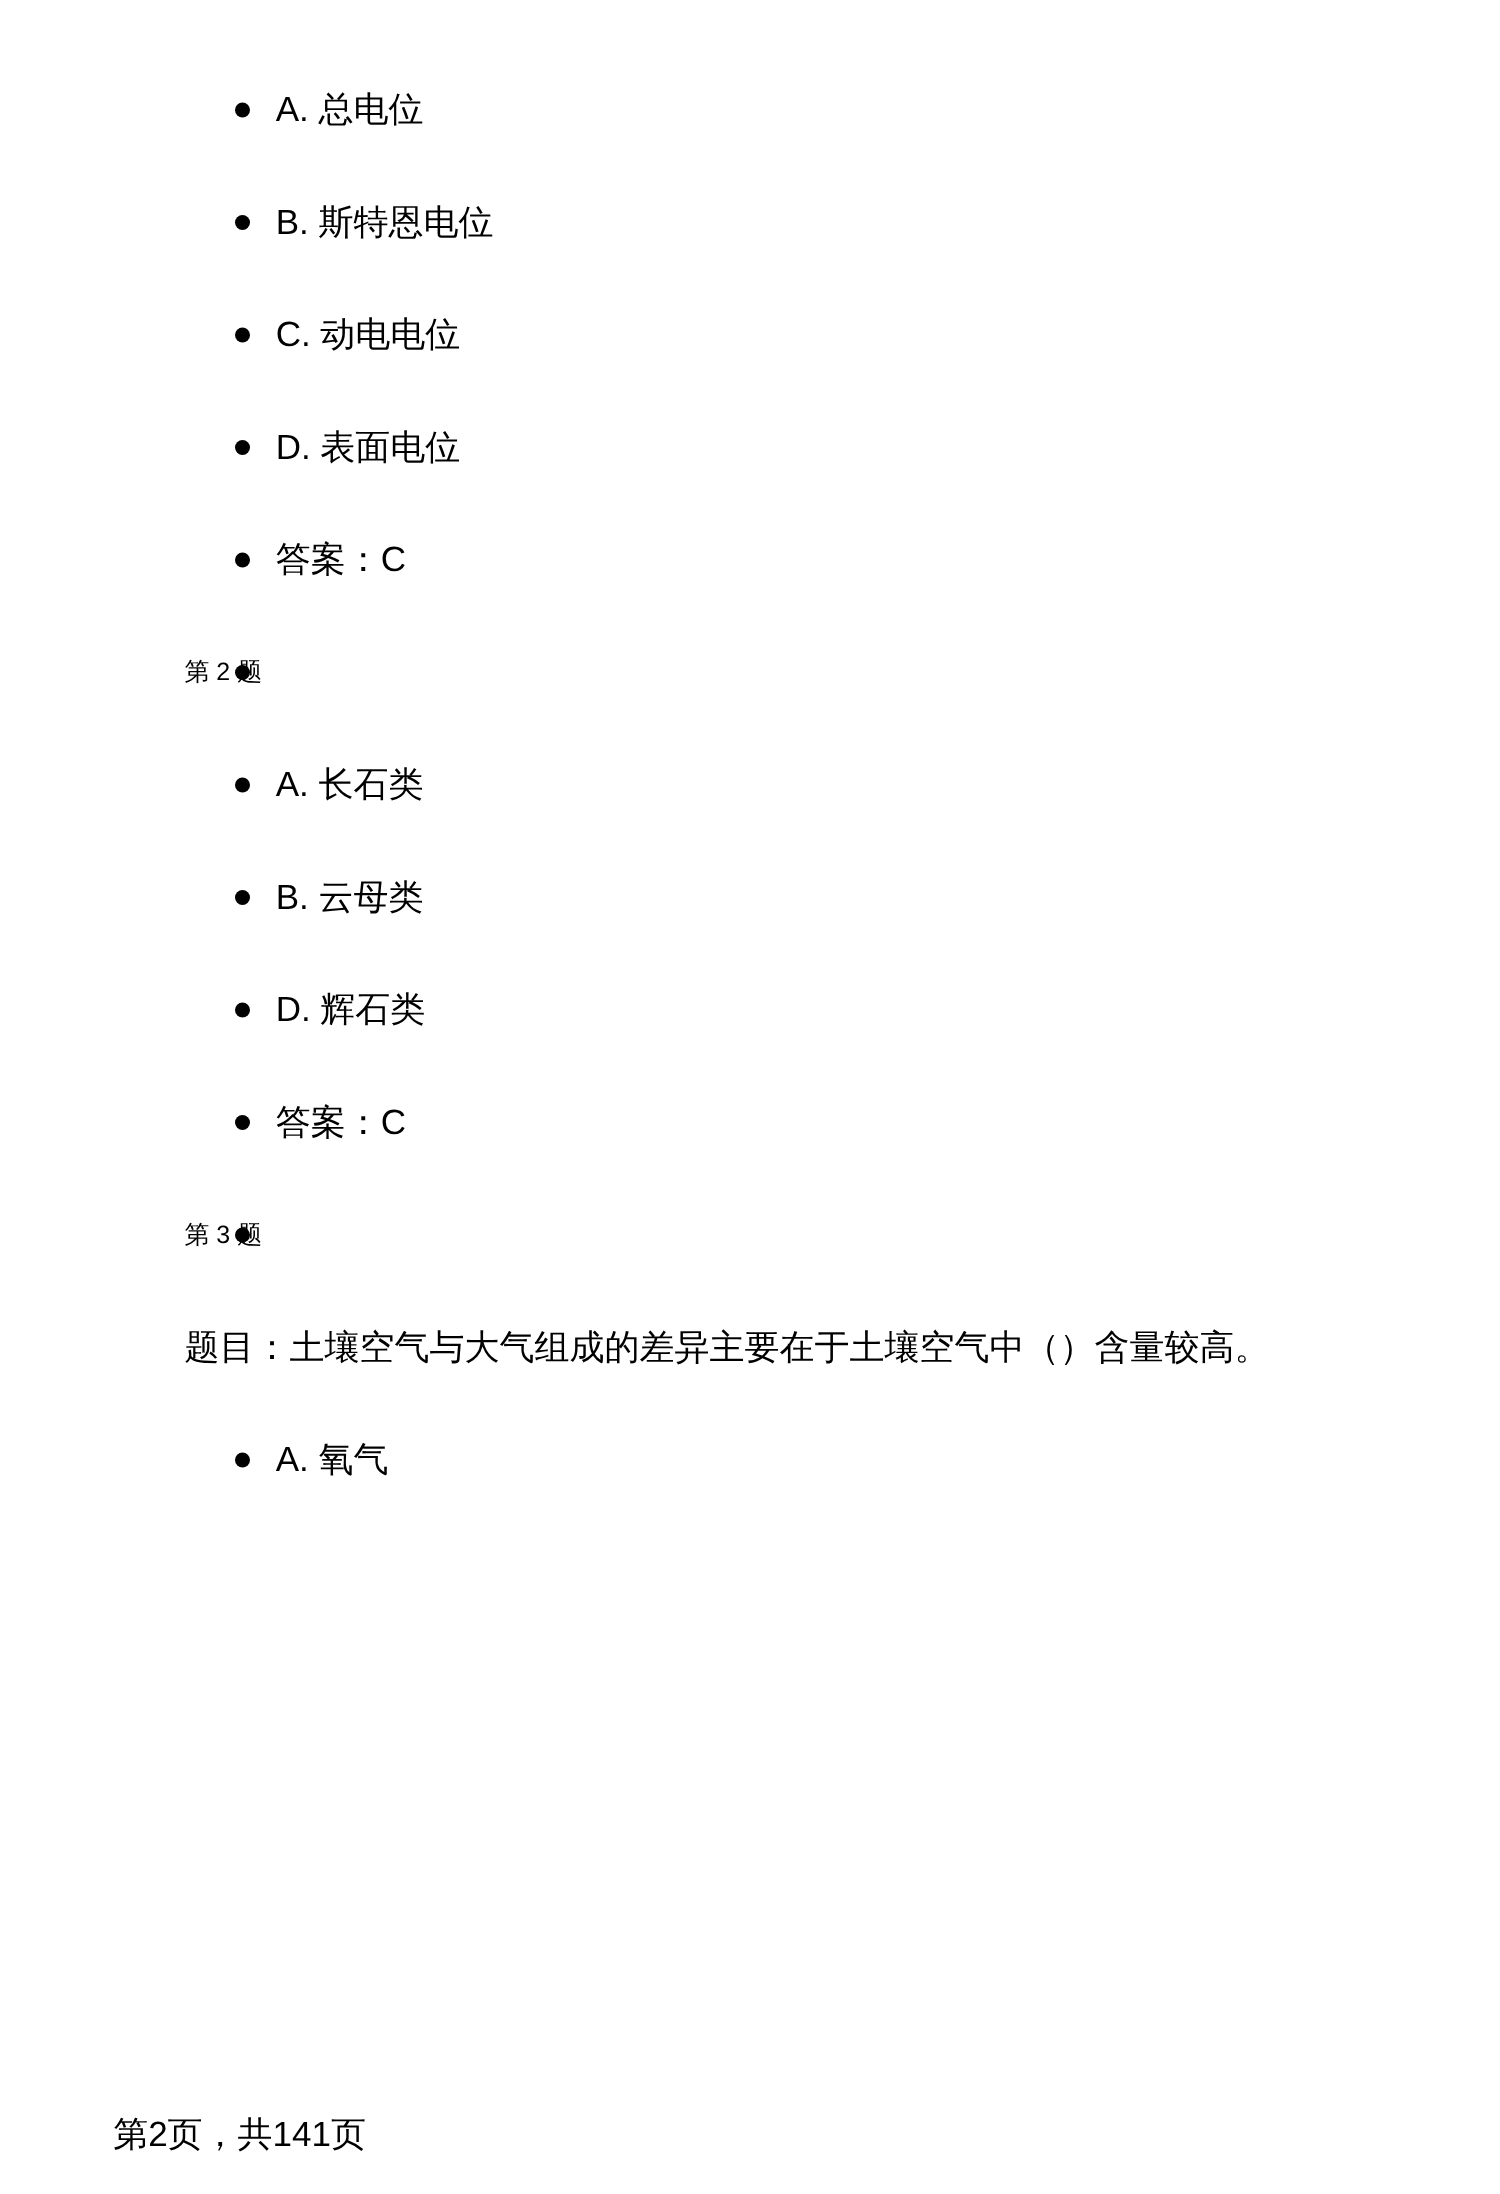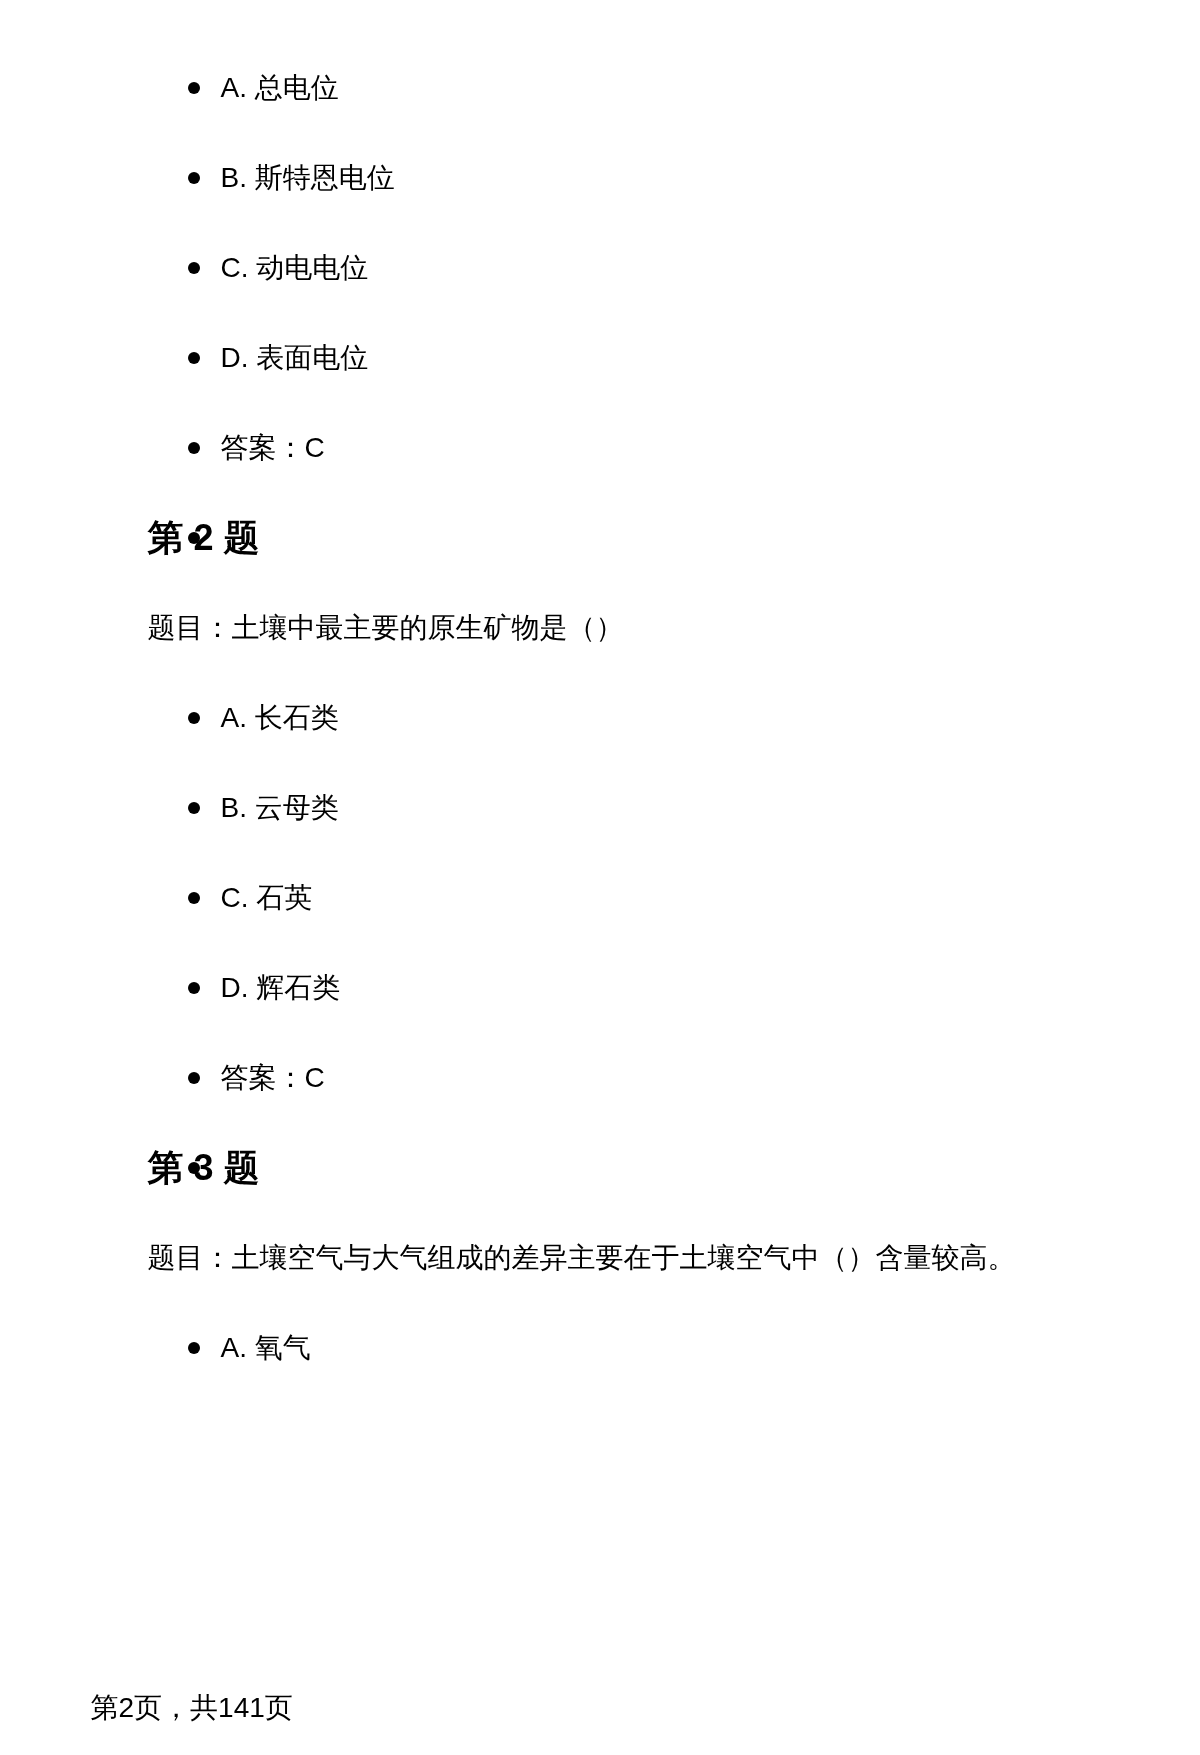--- a/index.html
+++ b/index.html
@@ -33,22 +33,22 @@
   .bullet {
     position: absolute;
     left: -33px;
     top: 23px;
     width: 12px;
     height: 12px;
     border-radius: 50%;
     background: #000000;
   }
   .q-heading {
-    font-weight: bold;
-    font-size: 36px;
+    font-weight: normal;
+    font-size: 20px;
     margin: 0 0 32px 0;
   }
   .q-title {
     margin: 0 0 32px 0;
   }
   .page-footer {
     position: absolute;
     left: 0;
     right: 0;
     bottom: 18px;
@@ -84,33 +84,28 @@
         <span>答案：C</span>
       </li>
       <li>
         <span class="bullet"></span>
       </li>
     </ul>
   </section>
 
   <section>
     <div class="q-heading">第 2 题</div>
-    <div class="q-title">题目：土壤中最主要的原生矿物是（）</div>
     <ul class="option-list">
       <li>
         <span class="bullet"></span>
         <span>A. 长石类</span>
       </li>
       <li>
         <span class="bullet"></span>
         <span>B. 云母类</span>
-      </li>
-      <li>
-        <span class="bullet"></span>
-        <span>C. 石英</span>
       </li>
       <li>
         <span class="bullet"></span>
         <span>D. 辉石类</span>
       </li>
       <li>
         <span class="bullet"></span>
         <span>答案：C</span>
       </li>
       <li>

